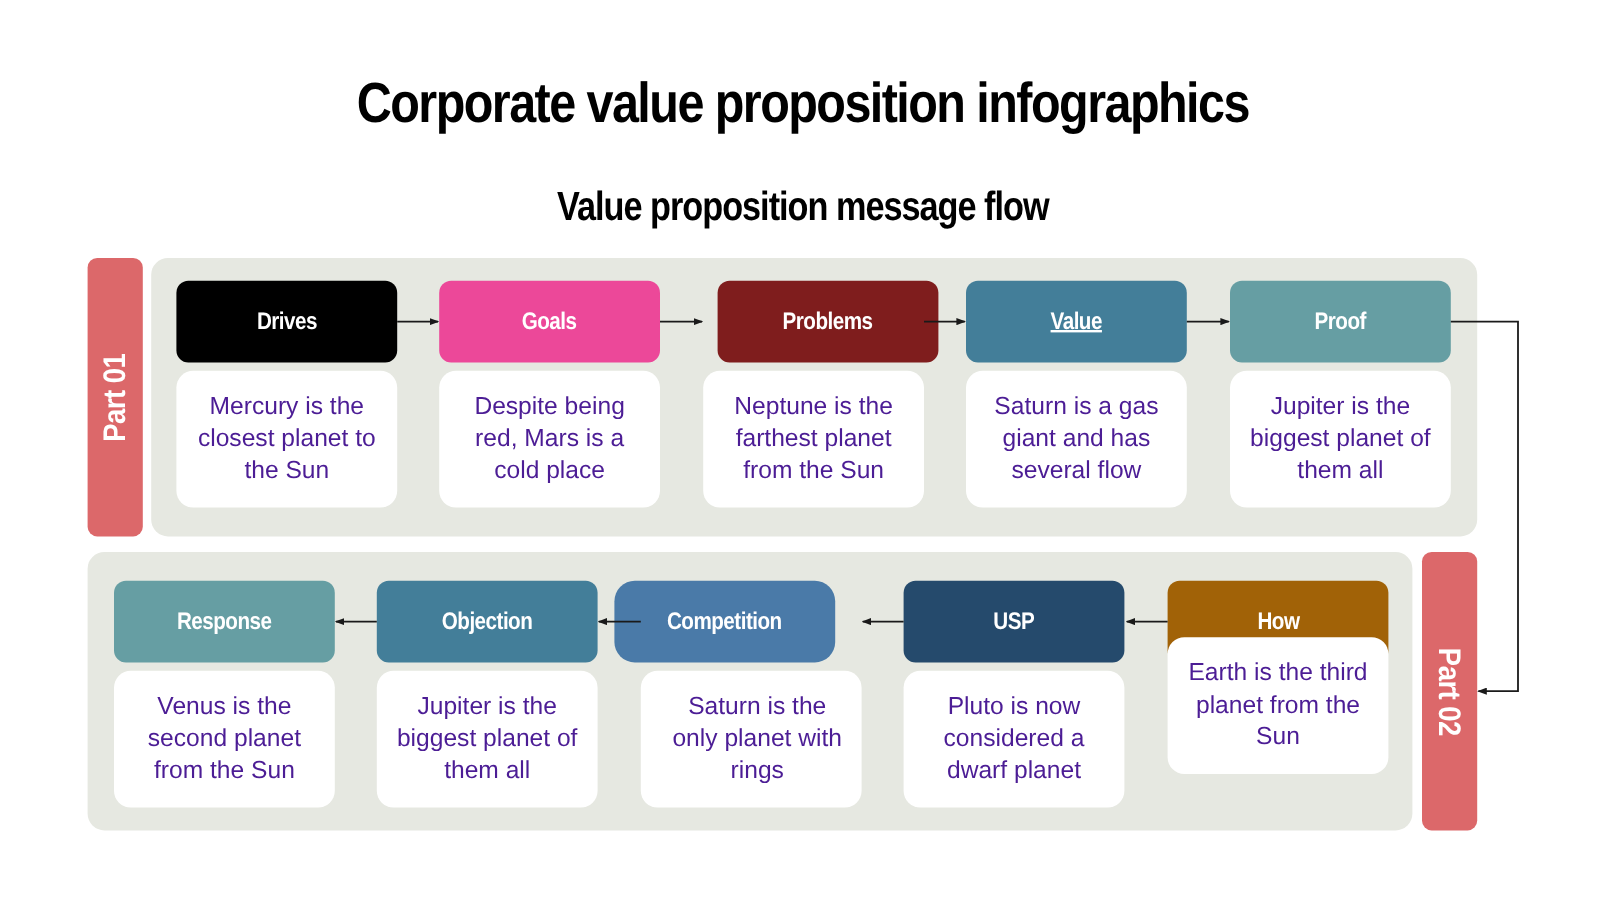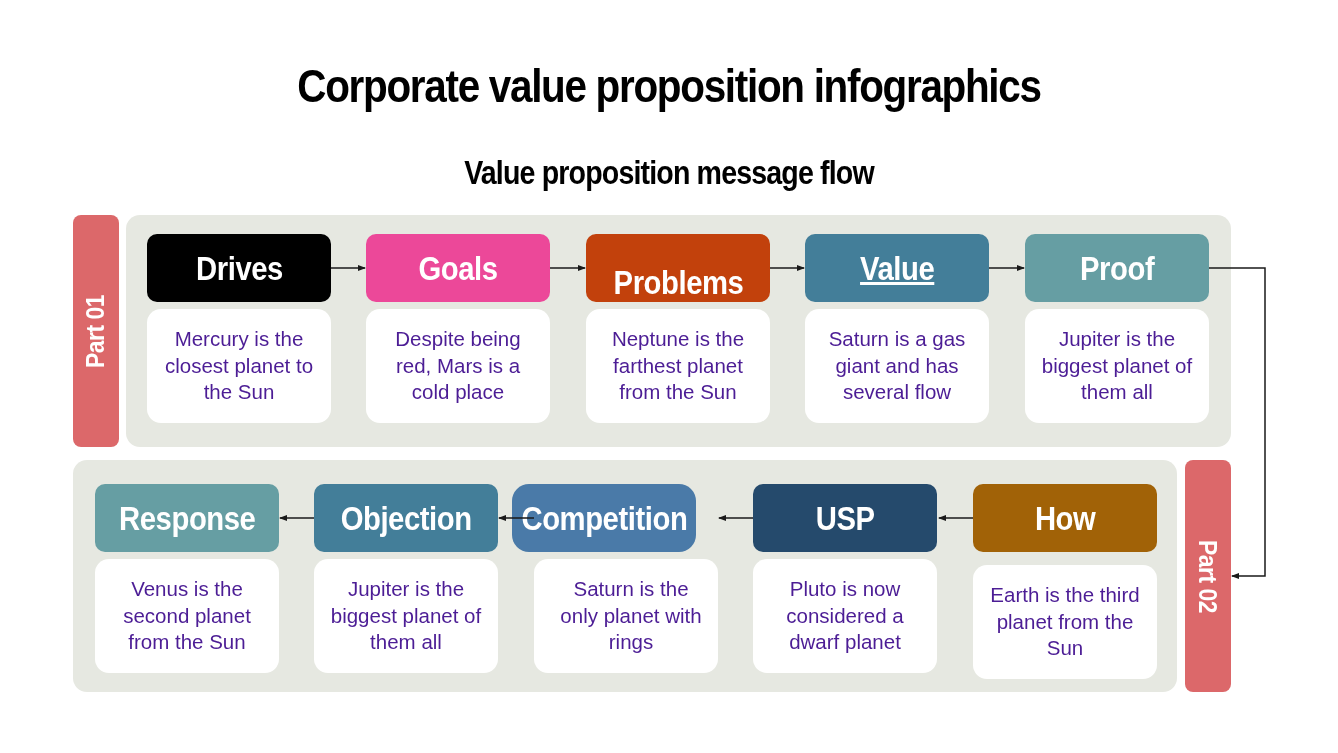--- a/index.html
+++ b/index.html
@@ -29,21 +29,21 @@
     }
     .part-label {
       color: #fff; font-weight: bold; font-size: 26px; white-space: nowrap;
       letter-spacing: -0.5px;
     }
     .part-bar.up .part-label { transform: rotate(-90deg) scaleX(0.88); }
     .part-bar.down .part-label { transform: rotate(90deg) scaleX(0.88); }
     .hdr {
       position: absolute; width: 184px; height: 68px; border-radius: 10px;
       display: flex; align-items: center; justify-content: center;
-      color: #fff; font-weight: bold; font-size: 34px; letter-spacing: -0.5px;
+      color: #fff; font-weight: bold; font-size: 20px; letter-spacing: -0.5px;
     }
     .hdr span { display: inline-block; transform: scaleX(0.86); }
     .desc {
       position: absolute; width: 184px; height: 114px; border-radius: 14px;
       background: #ffffff; display: flex; align-items: center; justify-content: center;
       text-align: center; color: #4c1d95; font-size: 20.5px; line-height: 26.5px;
       padding: 0 10px; box-sizing: border-box;
     }
     svg.connectors { position: absolute; left: 0; top: 0; pointer-events: none; }
   </style>
@@ -61,21 +61,21 @@
 <div class="hdr" style="left:147px; top:234px; background:#000000;">
   <span>Drives</span>
   </div>
 <div class="desc" style="left:147px; top:309px;">Mercury is the closest planet to the Sun</div>
 
 <div class="hdr" style="left:366px; top:234px; background:#ec4899;">
   <span>Goals</span>
   </div>
 <div class="desc" style="left:366px; top:309px;">Despite being red, Mars is a cold place</div>
 
-<div class="hdr" style="left:586px; top:234px; background:#c2410c;align-items:flex-end;">
+<div class="hdr" style="left:598px; top:234px; background:#7f1d1d;">
   <span>Problems</span>
   </div>
 <div class="desc" style="left:586px; top:309px;">Neptune is the farthest planet from the Sun</div>
 
 <div class="hdr" style="left:805px; top:234px; background:#437e99;text-decoration:underline;">
   <span>Value</span>
   </div>
 <div class="desc" style="left:805px; top:309px;">Saturn is a gas giant and has several flow</div>
 
 <div class="hdr" style="left:1025px; top:234px; background:#669ea3;">
@@ -84,21 +84,21 @@
 <div class="desc" style="left:1025px; top:309px;">Jupiter is the biggest planet of them all</div>
 
 <div class="panel" style="left:73px; top:460px; width:1104px; height:232px;"></div>
 <div class="part-bar down" style="left:1185px; top:460px; width:46px; height:232px;">
   <span class="part-label">Part 02</span>
 </div>
 
 <div class="hdr" style="left:973px; top:484px; background:#a16207;text-align:center;">
   <span>How</span>
   </div>
-<div class="desc" style="left:973px; top:565px;">Earth is the third planet from the Sun</div>
+<div class="desc" style="left:973px; top:531px;">Earth is the third planet from the Sun</div>
 
 <div class="hdr" style="left:753px; top:484px; background:#254a6c;">
   <span>USP</span>
   </div>
 <div class="desc" style="left:753px; top:559px;">Pluto is now considered a dwarf planet</div>
 
 <div class="hdr" style="left:512px; top:484px; background:#4a7aa8;border-radius:17px;">
   <span>Competition</span>
   </div>
 <div class="desc" style="left:534px; top:559px;padding-left:20px;">Saturn is the only planet with rings</div>

